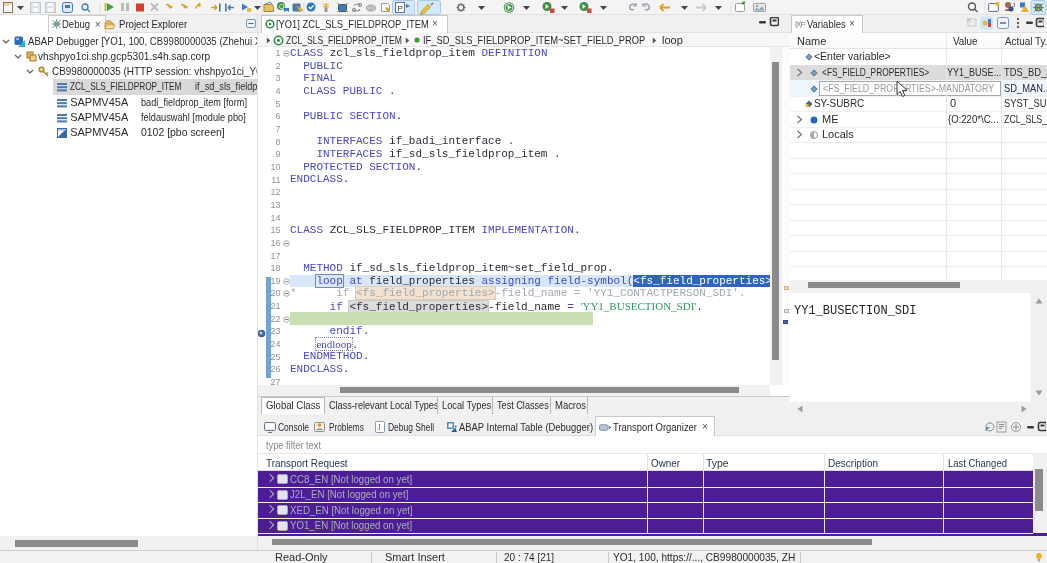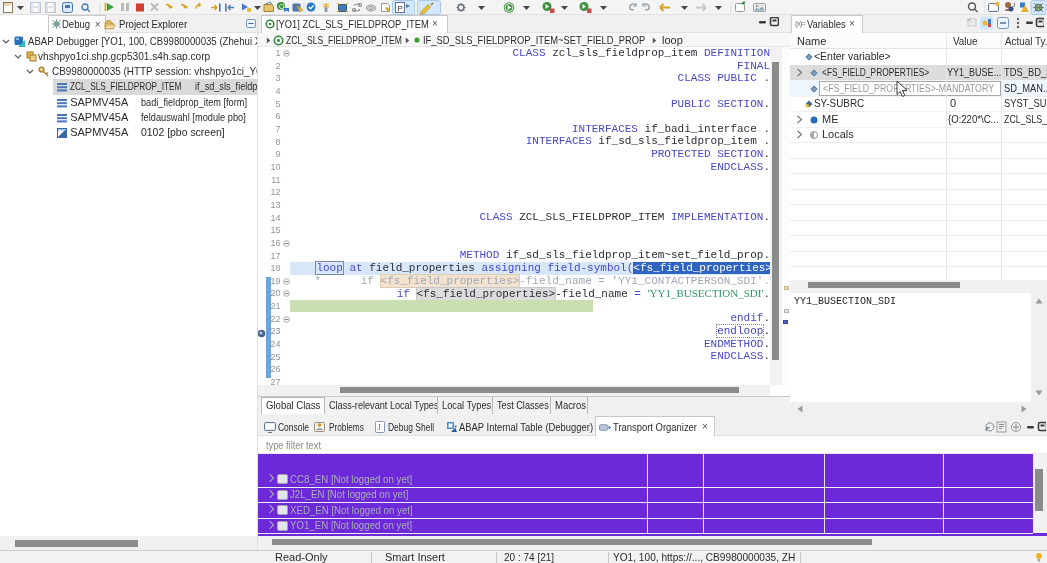--- a/index.html
+++ b/index.html
@@ -11,21 +11,21 @@
 .lbl { font-size:11px; white-space:nowrap; }
 .mono { font-family:"Liberation Mono",monospace; }
 .kw { color:#4747c8; }
 .id { color:#2c2c38; }
 .str { color:#2e9960;font-family:Liberation Serif, serif; }
 .cmt { color:#a2a8b4; }
 .thumb { background:#8b8b8b; }
 .groove { background:#f1f1f1; }
 .hdr { color:#26374d; }
 .sx { display:inline-block; transform-origin:0 50%; white-space:nowrap; }
-.cl { white-space:pre; height:12.65px;text-align:right; }
+.cl { white-space:pre; height:12.65px; }
 .trow { position:absolute; left:0; width:775px; height:15.5px; }
 .trow .tr-t { position:absolute; left:32px; top:1.5px; font-size:11px; color:#abb0b8; white-space:nowrap; display:inline-block; transform:scaleX(0.88); transform-origin:0 50%; }
 .trow::before { content:""; position:absolute; left:9px; top:4px; width:5px; height:5px; border-right:1.2px solid #b0b0b0; border-bottom:1.2px solid #b0b0b0; transform:rotate(-45deg); }
 .trow::after { content:""; position:absolute; left:19px; top:3px; width:9px; height:8px; background:#e2e5e9; border:1px solid #a2a8b0; border-radius:2px; }
 </style>
 </head>
 <body>
 
 <div class="abs" id="toolbar" style="left:0;top:0;width:1047px;height:15px;background:#f4f4f4;border-bottom:1px solid #e0e0e0;">
 <svg width="1047" height="15" style="position:absolute;left:0;top:0" viewBox="0 0 1047 15">
@@ -330,20 +330,21 @@
       <circle cx="3.5" cy="3.5" r="2.8" fill="#fff" stroke="#a8a8a8"></circle>
       <path d="M1.8 3.5h3.4" stroke="#888"></path>
     </svg>
   <svg class="abs" width="7" height="7" style="left:25px;top:300.5px">
       <circle cx="3.5" cy="3.5" r="2.8" fill="#fff" stroke="#a8a8a8"></circle>
       <path d="M1.8 3.5h3.4" stroke="#888"></path>
     </svg>
 
   <div class="abs mono" id="code" style="left:32px;top:32px;width:480px;height:338px;font-size:11px;line-height:12.65px;color:#2c2c38;overflow:hidden;">
 <div class="cl"><span class="kw">CLASS</span> <span class="id">zcl_sls_fieldprop_item</span> <span class="kw">DEFINITION</span></div>
+<div class="cl">  <span class="kw">PUBLIC</span></div>
 <div class="cl">  <span class="kw">FINAL</span></div>
 <div class="cl">  <span class="kw">CLASS PUBLIC</span> .</div>
 <div class="cl"></div>
 <div class="cl">  <span class="kw">PUBLIC SECTION</span>.</div>
 <div class="cl"></div>
 <div class="cl">    <span class="kw">INTERFACES</span> <span class="id">if_badi_interface</span> .</div>
 <div class="cl">    <span class="kw">INTERFACES</span> <span class="id">if_sd_sls_fieldprop_item</span> .</div>
 <div class="cl">  <span class="kw">PROTECTED SECTION</span>.</div>
 <div class="cl"><span class="kw">ENDCLASS</span>.</div>
 <div class="cl"></div>
@@ -351,21 +352,21 @@
 <div class="cl"></div>
 <div class="cl"><span class="kw">CLASS</span> <span class="id">ZCL_SLS_FIELDPROP_ITEM</span> <span class="kw">IMPLEMENTATION</span>.</div>
 <div class="cl"></div>
 <div class="cl"></div>
 <div class="cl">  <span class="kw">METHOD</span> <span class="id">if_sd_sls_fieldprop_item~set_field_prop</span>.</div>
 <div class="cl" style="background:#d8e7f8;">    <span class="kw" style="outline:1px solid #7a8aa0;">loop</span> <span class="kw">at</span> <span class="id">field_properties</span> <span class="kw">assigning</span> <span class="kw">field-symbol(</span><span style="background:#2f64c0;color:#fff;">&lt;fs_field_properties&gt;</span></div>
 <div class="cl cmt">*      if <span style="background:#f2e3d0;outline:1px solid #e0cbb4;">&lt;fs_field_properties&gt;</span>-field_name = 'YY1_CONTACTPERSON_SDI'.</div>
 <div class="cl">      <span class="kw">if</span> <span class="id" style="background:#dcdcdc;outline:1px solid #c8c8c8;">&lt;fs_field_properties&gt;</span><span class="id">-field_name</span> <span class="kw">=</span> <span class="str">'YY1_BUSECTION_SDI'</span>.</div>
 <div class="cl" style="position:relative;"><span style="position:absolute;left:0;top:0;width:303px;height:12.65px;background:#c9dfb2;"></span></div>
 <div class="cl">      <span class="kw">endif</span>.</div>
-<div class="cl">    <span class="kw" style="outline:1px dotted #889;">endloop</span>.</div>
+<div class="cl">    <span class="kw" style="outline:1px dotted #889;font-family:Liberation Serif, serif;">endloop</span>.</div>
 <div class="cl">  <span class="kw">ENDMETHOD</span>.</div>
 <div class="cl"><span class="kw">ENDCLASS</span>.</div>
   </div>
 
   <div class="abs groove" style="left:512px;top:32px;width:12px;height:338px;"></div>
   <div class="abs thumb" style="left:514px;top:47px;width:7px;height:298px;"></div>
   <div class="abs" style="left:524px;top:32px;width:8px;height:338px;background:#fcfcfc;"></div>
   <div class="abs" style="left:526px;top:271px;width:5px;height:4px;background:#efd9bd;border:1px solid #cdb393;"></div>
   <div class="abs" style="left:526px;top:294px;width:5px;height:4px;background:#e4e4e4;border:1px solid #b4b4b4;"></div>
   <div class="abs" style="left:525px;top:305px;width:5px;height:4px;background:#5560c0;border:1px solid #3a44a0;"></div>
@@ -492,37 +493,37 @@
   <span class="abs lbl" style="left:32px;top:113px;">Locals</span>
 
   <div class="abs" style="left:156px;top:18px;width:1px;height:249px;background:#e8e8e8;"></div>
   <div class="abs" style="left:211px;top:18px;width:1px;height:249px;background:#e8e8e8;"></div>
 
   <div class="abs groove" style="left:0;top:265px;width:257px;height:12px;"></div>
   <div class="abs thumb" style="left:18px;top:267px;width:152px;height:6px;"></div>
 
   <div class="abs" style="left:0;top:277px;width:257px;height:123px;background:#f0f0f0;">
     <div class="abs" style="left:0;top:1px;width:241px;height:109px;background:#fff;"></div>
-    <span class="abs mono" style="left:4px;top:4px;font-size:10px;color:#24242c;">YY1_BUSECTION_SDI</span>
+    <span class="abs mono" style="left:4px;top:12px;font-size:12px;color:#24242c;">YY1_BUSECTION_SDI</span>
     <svg class="abs" width="8" height="6" style="left:245px;top:6px">
         <path d="M4 0.5L7.5 5.5H0.5Z" fill="#9a9a9a"></path>
       </svg>
     <svg class="abs" width="8" height="6" style="left:245px;top:98px">
         <path d="M4 5.5L0.5 0.5H7.5Z" fill="#9a9a9a"></path>
       </svg>
     <svg class="abs" width="6" height="8" style="left:7px;top:113px">
         <path d="M0.5 4L5.5 0.5V7.5Z" fill="#9a9a9a"></path>
       </svg>
     <svg class="abs" width="6" height="8" style="left:231px;top:113px">
         <path d="M5.5 4L0.5 0.5V7.5Z" fill="#9a9a9a"></path>
       </svg>
   </div>
 </div>
 
-<div class="abs" id="bottompanel" style="left:258px;top:415px;width:789px;height:135px;background:#6d28d9;overflow:hidden;">
+<div class="abs" id="bottompanel" style="left:258px;top:415px;width:789px;height:135px;background:#4c1d95;overflow:hidden;">
 
   <div class="abs tabbar" style="left:0;top:0;width:789px;height:21px;border-bottom:1px solid #e0e0e0;">
     <div class="abs tab-sel" style="left:337px;top:1px;width:120px;height:20px;"></div>
     <svg class="abs" width="12" height="11" style="left:6px;top:7px" viewBox="0 0 12 11">
       <rect x="0.5" y="0.5" width="11" height="8" rx="1" fill="#e8eef6" stroke="#68798e"></rect>
         <rect x="2" y="2" width="8" height="5" fill="#fff"></rect>
         <path d="M4 10.5h4" stroke="#68798e"></path>
     </svg>
     <span class="abs lbl sx" style="left:20px;top:6px;transform:scaleX(0.77);">Console</span>
     <svg class="abs" width="11" height="12" style="left:56px;top:6px" viewBox="0 0 11 12">
@@ -562,20 +563,27 @@
       <rect x="43" y="5" width="7" height="2.5" rx="1.2" fill="#3b3b3b"></rect>
       <rect x="54.5" y="1.5" width="8" height="8" rx="1.5" fill="none" stroke="#3b3b3b" stroke-width="1.6"></rect>
         <rect x="56.5" y="3.5" width="4" height="2" fill="#3b3b3b"></rect>
     </svg>
   </div>
 
   <div class="abs" style="left:0;top:21px;width:789px;height:18px;background:#fff;border-bottom:1px solid #e8e8e8;">
     <span class="abs lbl sx" style="left:8px;top:3px;color:#8a8a8a;transform:scaleX(0.84);">type filter text</span>
   </div>
 
+  <div class="abs" style="left:0;top:39px;width:775px;height:17px;background:#fff;border-bottom:1px solid #dcdcdc;">
+    <span class="abs lbl hdr sx" style="left:8px;top:3px;transform:scaleX(0.9);">Transport Request</span>
+    <span class="abs lbl hdr sx" style="left:393px;top:3px;transform:scaleX(0.9);">Owner</span>
+    <span class="abs lbl hdr sx" style="left:448px;top:3px;transform:scaleX(0.95);">Type</span>
+    <span class="abs lbl hdr sx" style="left:570px;top:3px;transform:scaleX(0.91);">Description</span>
+    <span class="abs lbl hdr sx" style="left:690px;top:3px;transform:scaleX(0.86);">Last Changed</span>
+  </div>
 
   <div class="abs" style="left:389px;top:39px;width:1px;height:79px;background:#e4e4e4;"></div>
   <div class="abs" style="left:445px;top:39px;width:1px;height:79px;background:#e4e4e4;"></div>
   <div class="abs" style="left:566px;top:39px;width:1px;height:79px;background:#e4e4e4;"></div>
   <div class="abs" style="left:685px;top:39px;width:1px;height:79px;background:#e4e4e4;"></div>
   <div class="abs" style="left:775px;top:39px;width:1px;height:79px;background:#dcdcdc;"></div>
 
   <div class="abs" style="left:0;top:71.5px;width:775px;height:1px;background:#efefef;"></div>
   <div class="abs" style="left:0;top:87px;width:775px;height:1px;background:#efefef;"></div>
   <div class="abs" style="left:0;top:102.5px;width:775px;height:1px;background:#efefef;"></div>

